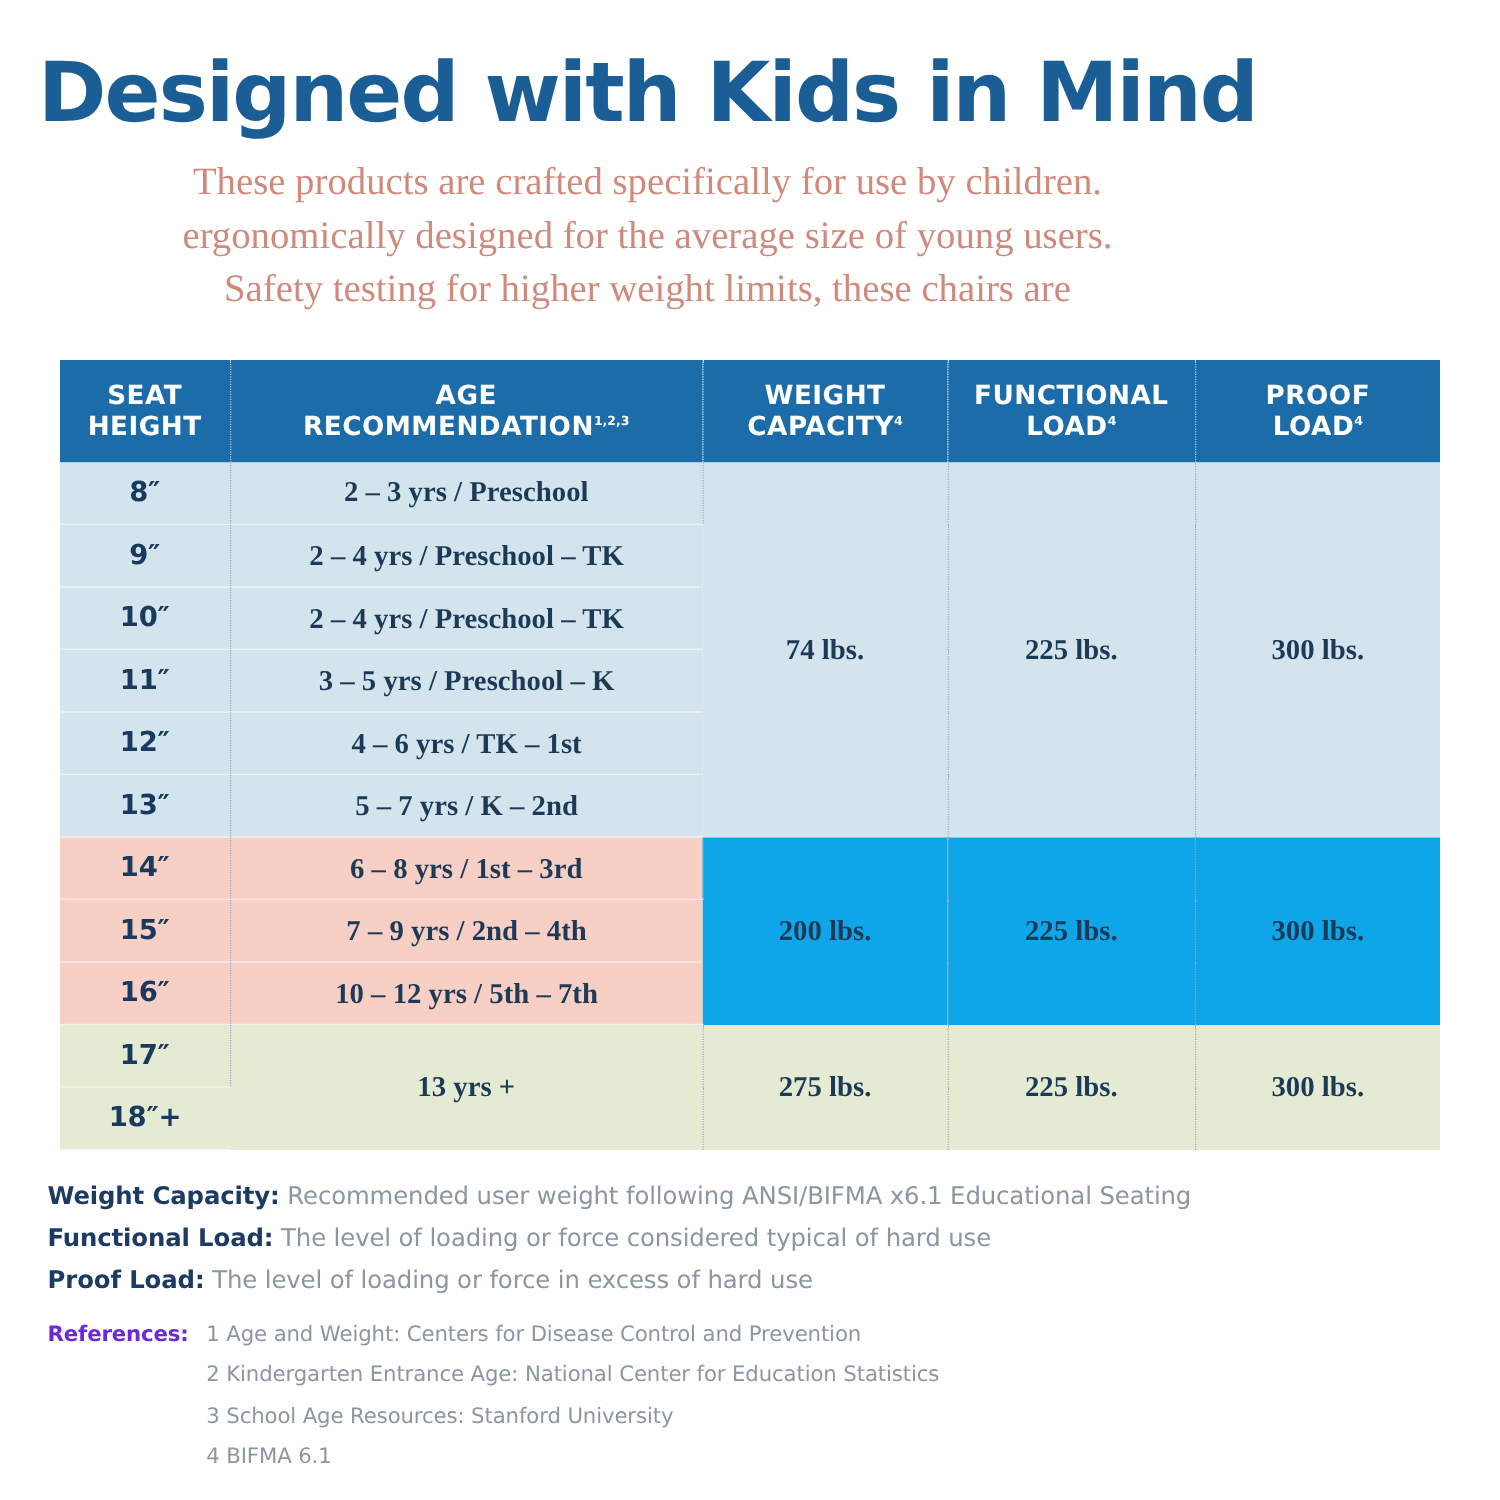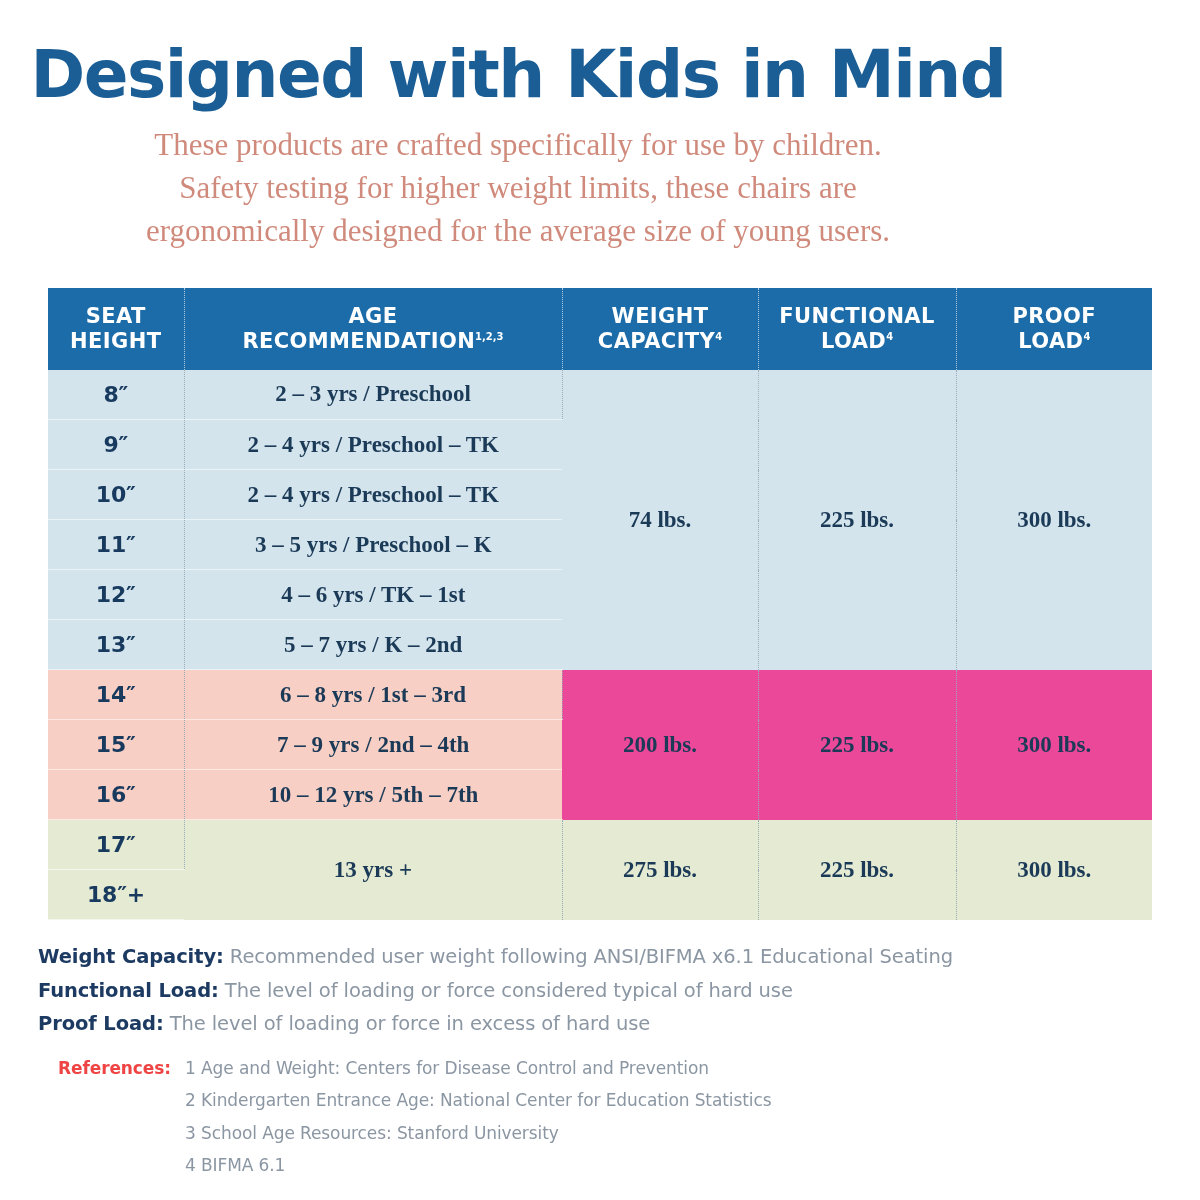--- a/index.html
+++ b/index.html
@@ -100,21 +100,21 @@
     color: #173a5e;
     letter-spacing: -0.2px;
   }
 
   tr.band-blue  td { background: #d3e4ec; }
   tr.band-pink  td { background: #f8cfc4; }
   tr.band-green td { background: #e5ead2; }
 
   td.merged { border-bottom: none; }
   tr.band-blue td.merged  { background: #d3e4ec; }
-  tr.band-pink td.merged  { background: #ec4899; }
+  tr.band-pink td.merged  { background: #0ea5e9; }
   tr.band-green td.merged { background: #e5ead2; margin-top: 27px; }
 
   
   .definitions {
     position: absolute;
     left: 38px;
     top: 940px;
     width: 1130px;
     font-family: "DejaVu Sans", sans-serif;
     font-size: 19.5px;
@@ -135,40 +135,39 @@
     width: 1000px;
     font-family: "DejaVu Sans", sans-serif;
     font-size: 17px;
     color: #8b96a3;
     display: flex;
     align-items: flex-start;
     letter-spacing: -0.1px;
   }
   .references .ref-label {
     font-weight: 700;
-    color: #ef4444;
+    color: #6d28d9;
     white-space: nowrap;
     padding-right: 14px;
     line-height: 1.9;
-    margin-left: 20px;
   }
   .references .ref-list { line-height: 1.9; }
   .references .ref-list div { white-space: nowrap; }
 </style>
 </head>
 <body>
 
 <div class="page">
 
   <h1 class="title">Designed with Kids in Mind</h1>
 
   <div class="subtitle">
     <div>These products are crafted specifically for use by children.</div>
+    <div>ergonomically designed for the average size of young users.</div>
     <div>Safety testing for higher weight limits, these chairs are</div>
-    <div>ergonomically designed for the average size of young users.</div>
   </div>
 
   <div class="table-wrap">
     <table class="spec">
       <colgroup>
         <col class="c-seat">
           <col class="c-age">
           <col class="c-wt">
           <col class="c-fn">
           <col class="c-pf">

